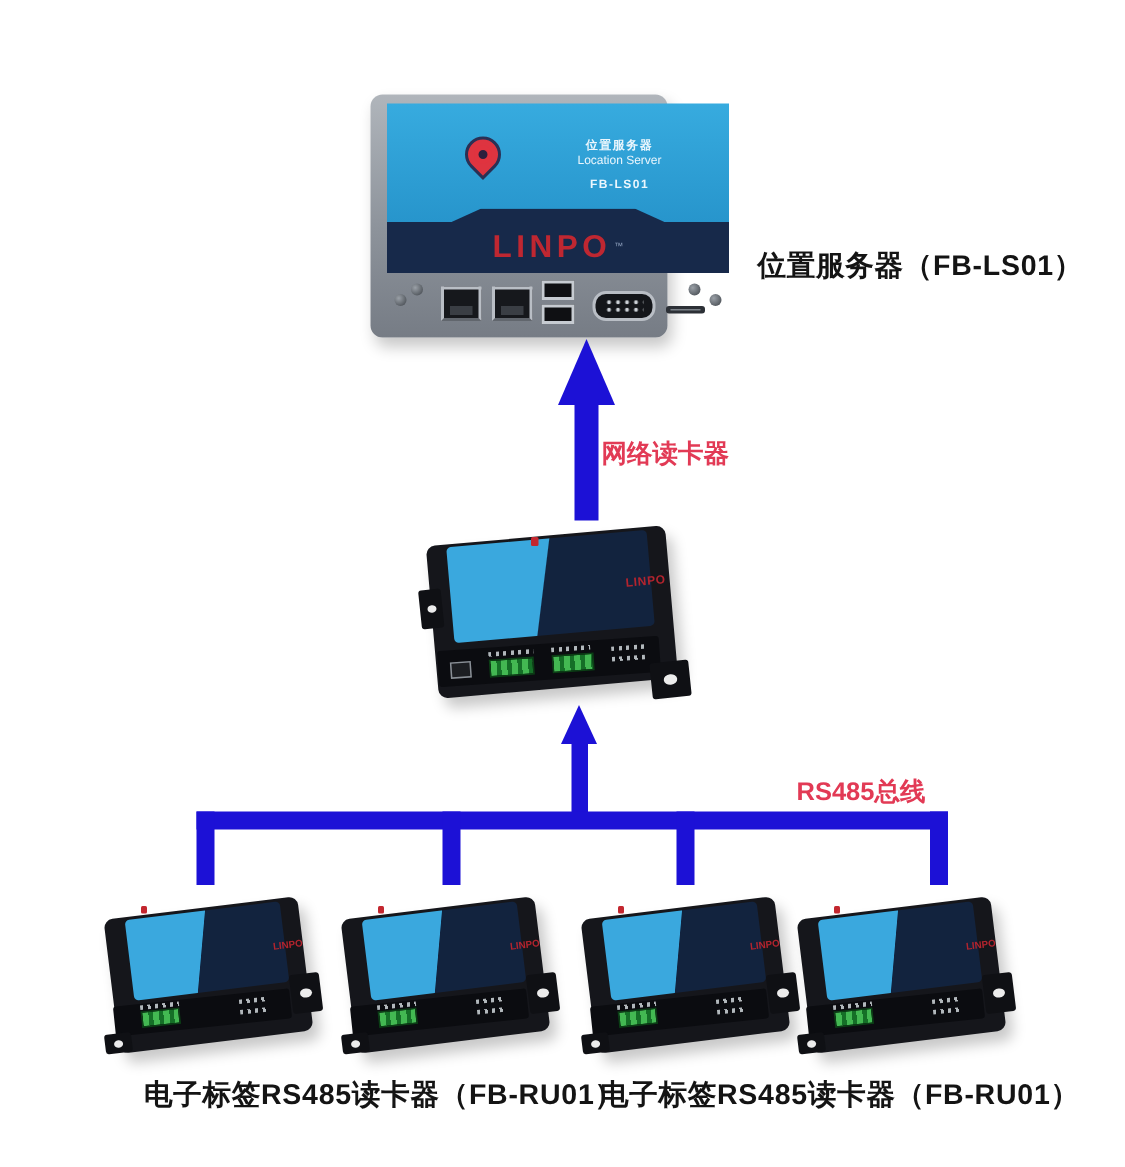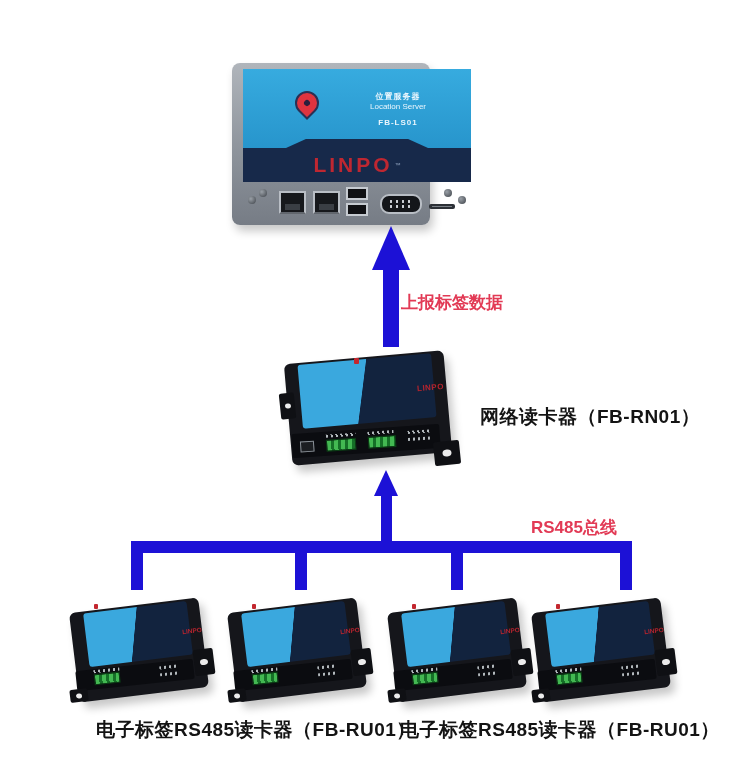--- a/index.html
+++ b/index.html
@@ -11,21 +11,21 @@
   .red-label{position:absolute;font-size:17px;font-weight:700;color:#e23a55;white-space:nowrap;}
 
   
   .arrow-head{position:absolute;width:0;height:0;border-left:19px solid transparent;
               border-right:19px solid transparent;border-bottom:44px solid #1c11d6;}
   .arrow-shaft{position:absolute;background:#1c11d6;}
   .bus-h{position:absolute;left:131px;top:541px;width:501px;height:12px;background:#1c11d6;}
   .bus-drop{position:absolute;width:12px;height:49px;top:541px;background:#1c11d6;}
 
   
-  .server{position:absolute;left:232px;top:63px;width:198px;height:162px;text-decoration:underline;}
+  .server{position:absolute;left:247px;top:63px;width:198px;height:162px;text-decoration:underline;}
   .chassis{position:absolute;inset:0;border-radius:8px;
            background:linear-gradient(180deg,#b0b5bb 0%,#8d939b 55%,#767c85 100%);
            box-shadow:3px 6px 10px rgba(0,0,0,.22);}
   .screw{position:absolute;width:8px;height:8px;border-radius:50%;
          background:radial-gradient(circle at 35% 35%,#9aa0a7,#3c4147);}
   .face-blue{position:absolute;left:11px;top:6px;width:228px;height:79px;
              background:linear-gradient(180deg,#37abdf,#2795cc);}
   .pin{position:absolute;left:52px;top:22px;width:20px;height:20px;background:#de3440;
        border:2px solid #2a3055;border-radius:50% 50% 50% 0;transform:rotate(-45deg);}
   .pin::after{content:'';position:absolute;inset:4px;border-radius:50%;background:#2b1f3d;
@@ -128,44 +128,44 @@
     <div class="rj45" style="left:81px;"></div>
     <div class="usb">
         <i></i>
         <i></i>
       </div>
     <div class="db9"></div>
     <div class="sdslot"></div>
     <span class="screw" style="left:212px;top:126px;"></span>
   </div>
 
+  <div class="black-label" style="left:505px;top:164px;">位置服务器（FB-LS01）</div>
 
   <div class="arrow-head" style="left:372px;top:226px;"></div>
   <div class="arrow-shaft" style="left:383px;top:266px;width:16px;height:81px;"></div>
-  <div class="red-label" style="left:401px;top:291px;">上报标签数据</div>
+  <div class="red-label" style="left:401px;top:291px;">网络读卡器</div>
 
   <div class="dev nr">
     <div class="body"></div>
     <div class="top"></div>
     <span class="reddot"></span>
     <span class="logo-sm">LINPO</span>
     <div class="front">
       <span class="port-sm" style="left:8px;top:8px;width:12px;height:9px;"></span>
       <span class="marks" style="left:34px;top:3px;width:30px;"></span>
       <span class="marks" style="left:76px;top:3px;width:26px;"></span>
       <span class="term" style="left:34px;top:8px;width:30px;"></span>
       <span class="term" style="left:76px;top:8px;width:28px;"></span>
       <span class="marks" style="right:10px;top:5px;width:22px;"></span>
       <span class="marks" style="right:10px;top:12px;width:22px;"></span>
     </div>
     <div class="ear ear-r"></div>
     <div class="ear ear-l"></div>
   </div>
 
-  <div class="black-label" style="left:480px;top:404px;">网络读卡器（FB-RN01）</div>
 
   <div class="arrow-head" style="left:374px;top:470px;border-left-width:12px;border-right-width:12px;border-bottom-width:26px;"></div>
   <div class="arrow-shaft" style="left:381px;top:492px;width:11px;height:51px;"></div>
 
   <div class="red-label" style="left:531px;top:516px;">RS485总线</div>
   <div class="bus-h"></div>
   <div class="bus-drop" style="left:131px;"></div>
   <div class="bus-drop" style="left:295px;"></div>
   <div class="bus-drop" style="left:451px;"></div>
   <div class="bus-drop" style="left:620px;"></div>

